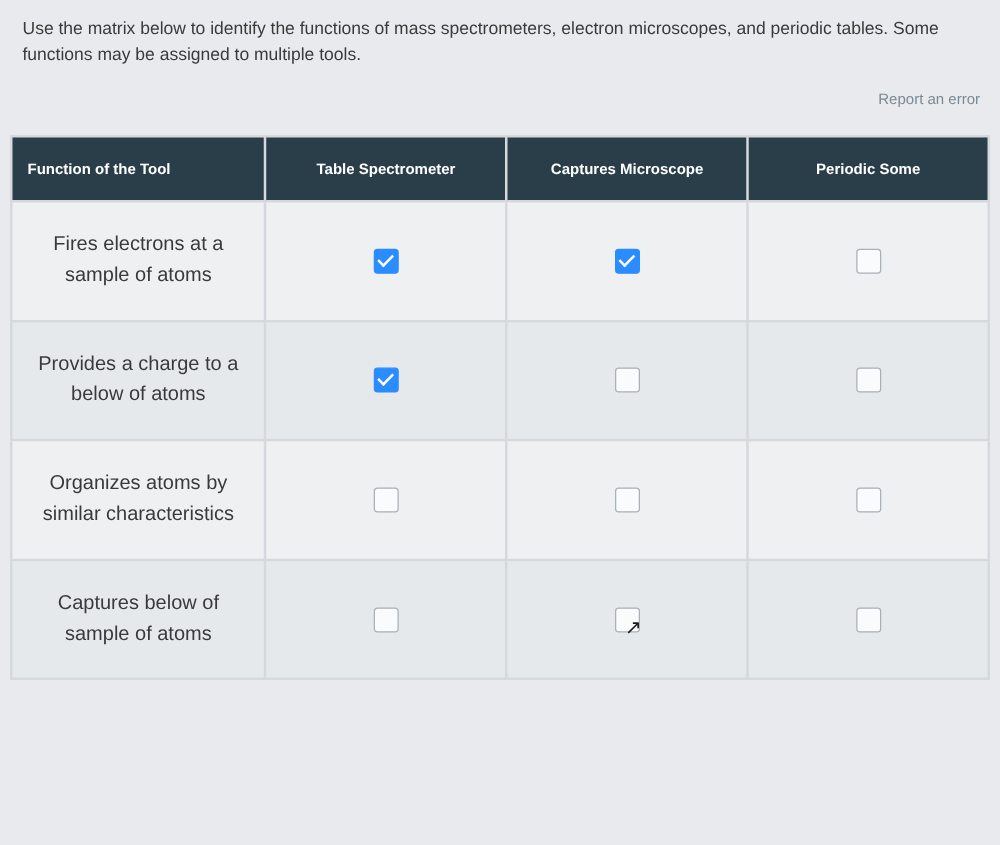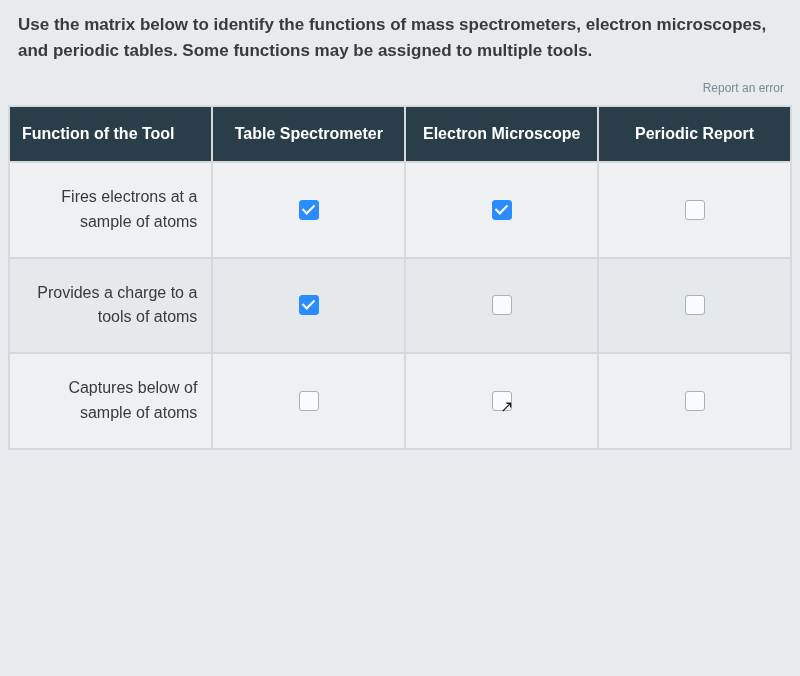--- a/index.html
+++ b/index.html
@@ -12,44 +12,43 @@
       background: #e8eaed;
       width: 800px;
       height: 676px;
       overflow: hidden;
     }
     .container {
       padding: 12px 8px 8px 8px;
     }
     .instructions {
       color: #3a3a3a;
-      font-size: 17px;
+      font-size: 14px;
       line-height: 1.5;
       margin-bottom: 18px;
       padding: 0 10px;
-      font-weight: bold;
     }
     .report-link {
       text-align: right;
       color: #7a8a95;
       font-size: 12px;
-      margin-bottom: 10px;
+      margin-bottom: 22px;
       padding-right: 8px;
       cursor: pointer;
     }
     table {
       width: 100%;
       border-collapse: collapse;
       background: #f2f4f6;
     }
     th {
       background: #2a3e4a;
       color: #ffffff;
       font-weight: 600;
-      font-size: 16px;
+      font-size: 12px;
       padding: 18px 12px;
       text-align: center;
       vertical-align: middle;
       border: 2px solid #d5d9dd;
     }
     th:first-child {
       text-align: left;
       width: 26%;
     }
     th:nth-child(2), th:nth-child(3), th:nth-child(4) {
@@ -58,21 +57,21 @@
     td {
       border: 2px solid #d5d9dd;
       padding: 22px 14px;
       text-align: center;
       vertical-align: middle;
       font-size: 16px;
       color: #3a3a3a;
       background: #eef0f2;
     }
     td:first-child {
-      text-align: right;
+      text-align: center;
       line-height: 1.55;
     }
     tr:nth-child(even) td {
       background: #e6e9ec;
     }
     .checkbox {
       display: inline-block;
       width: 20px;
       height: 20px;
       border: 1.5px solid #a8b0b8;
@@ -114,34 +113,40 @@
 <body>
 
 <div class="container">
   <p class="instructions">Use the matrix below to identify the functions of mass spectrometers, electron microscopes, and periodic tables. Some functions may be assigned to multiple tools.</p>
   <div class="report-link">Report an error</div>
   <table>
     <thead>
       <tr>
         <th>Function of the Tool</th>
         <th>Table Spectrometer</th>
-        <th>Electron Microscope</th>
-        <th>Periodic Report</th>
+        <th>Captures Microscope</th>
+        <th>Periodic Some</th>
       </tr>
     </thead>
     <tbody id="matrix-body">
     <tr>
           <td>Fires electrons at a sample of atoms</td>
           <td><span class="cursor-overlay"><span class="checkbox checked"></span></span></td>
           <td><span class="cursor-overlay"><span class="checkbox checked"></span></span></td>
           <td><span class="cursor-overlay"><span class="checkbox"></span></span></td>
         </tr>
         <tr>
-          <td>Provides a charge to a tools of atoms</td>
+          <td>Provides a charge to a below of atoms</td>
           <td><span class="cursor-overlay"><span class="checkbox checked"></span></span></td>
+          <td><span class="cursor-overlay"><span class="checkbox"></span></span></td>
+          <td><span class="cursor-overlay"><span class="checkbox"></span></span></td>
+        </tr>
+        <tr>
+          <td>Organizes atoms by similar characteristics</td>
+          <td><span class="cursor-overlay"><span class="checkbox"></span></span></td>
           <td><span class="cursor-overlay"><span class="checkbox"></span></span></td>
           <td><span class="cursor-overlay"><span class="checkbox"></span></span></td>
         </tr>
         <tr>
           <td>Captures below of sample of atoms</td>
           <td><span class="cursor-overlay"><span class="checkbox"></span></span></td>
           <td><span class="cursor-overlay"><span class="checkbox"></span><span class="cursor-icon" style="transform: scaleX(-1);">↖</span></span></td>
           <td><span class="cursor-overlay"><span class="checkbox"></span></span></td>
         </tr>
       </tbody>

